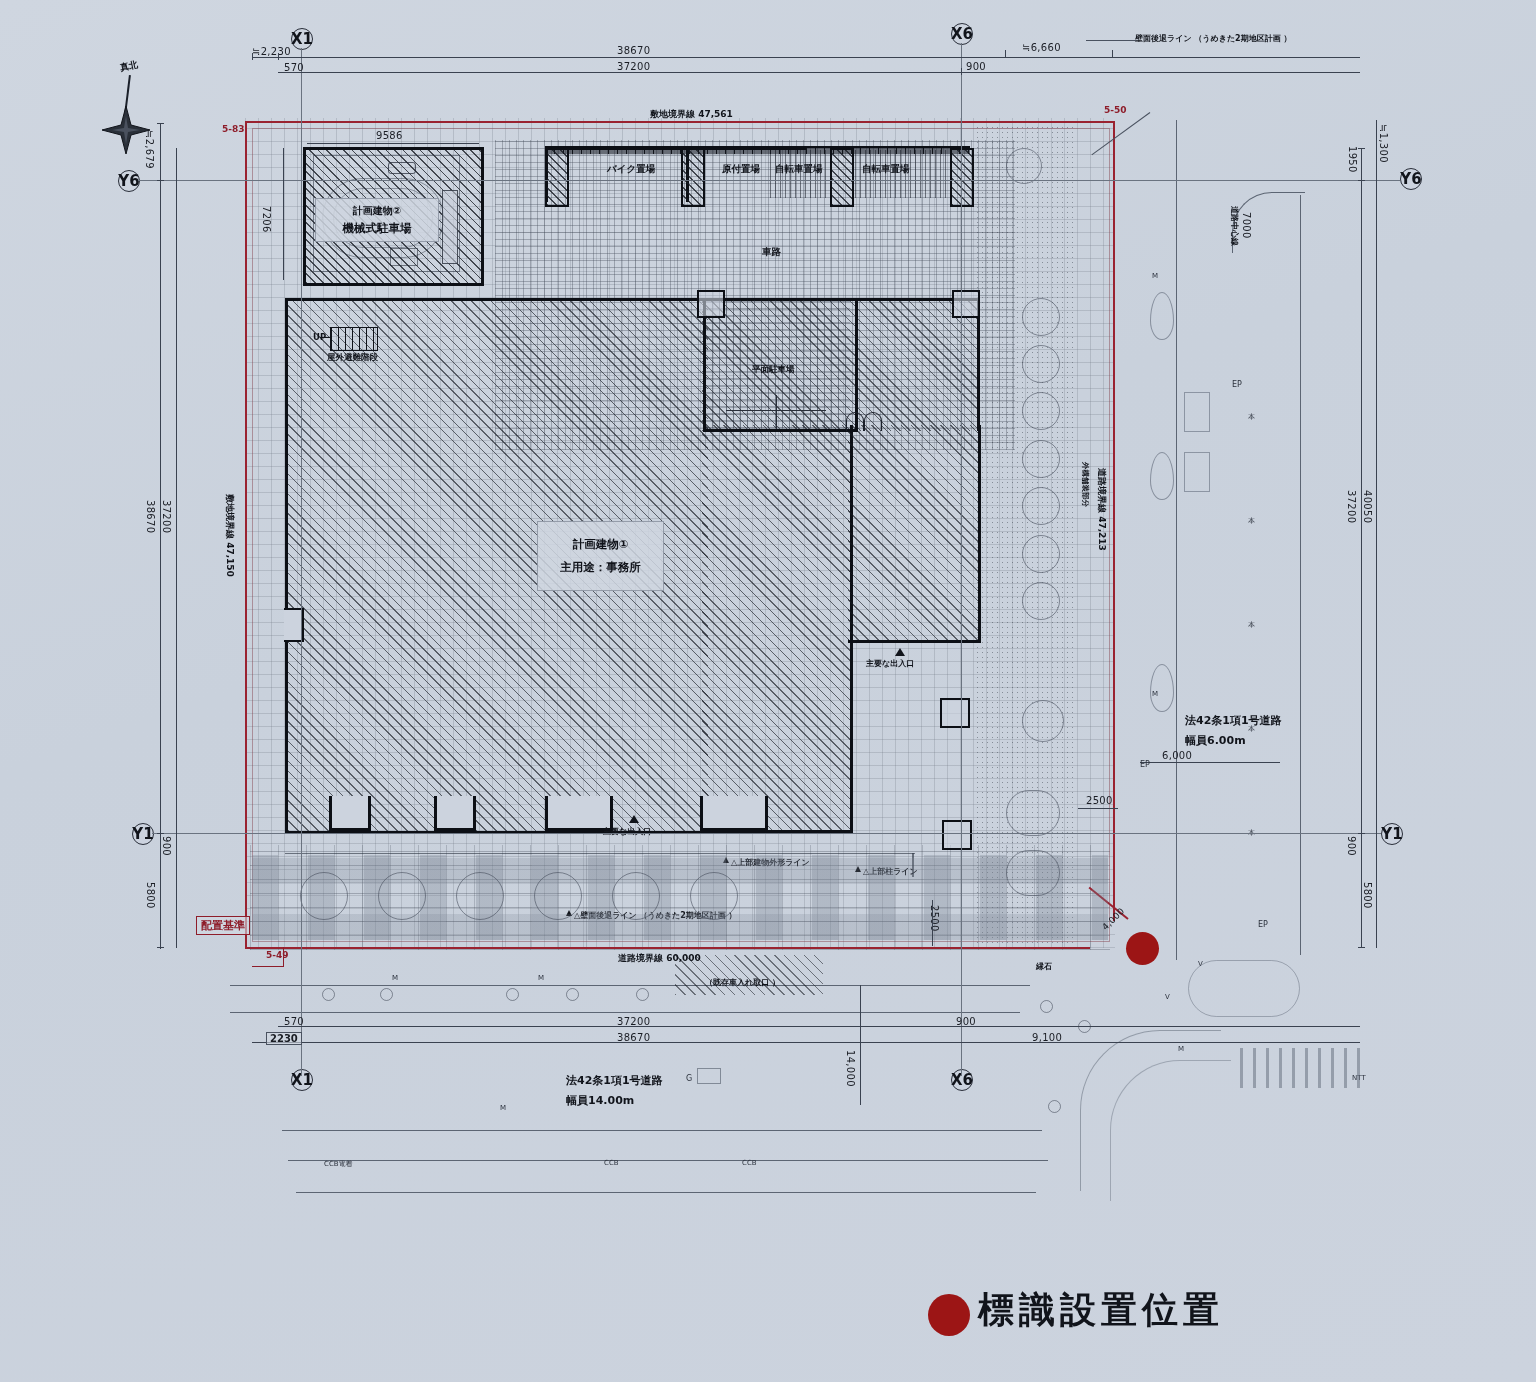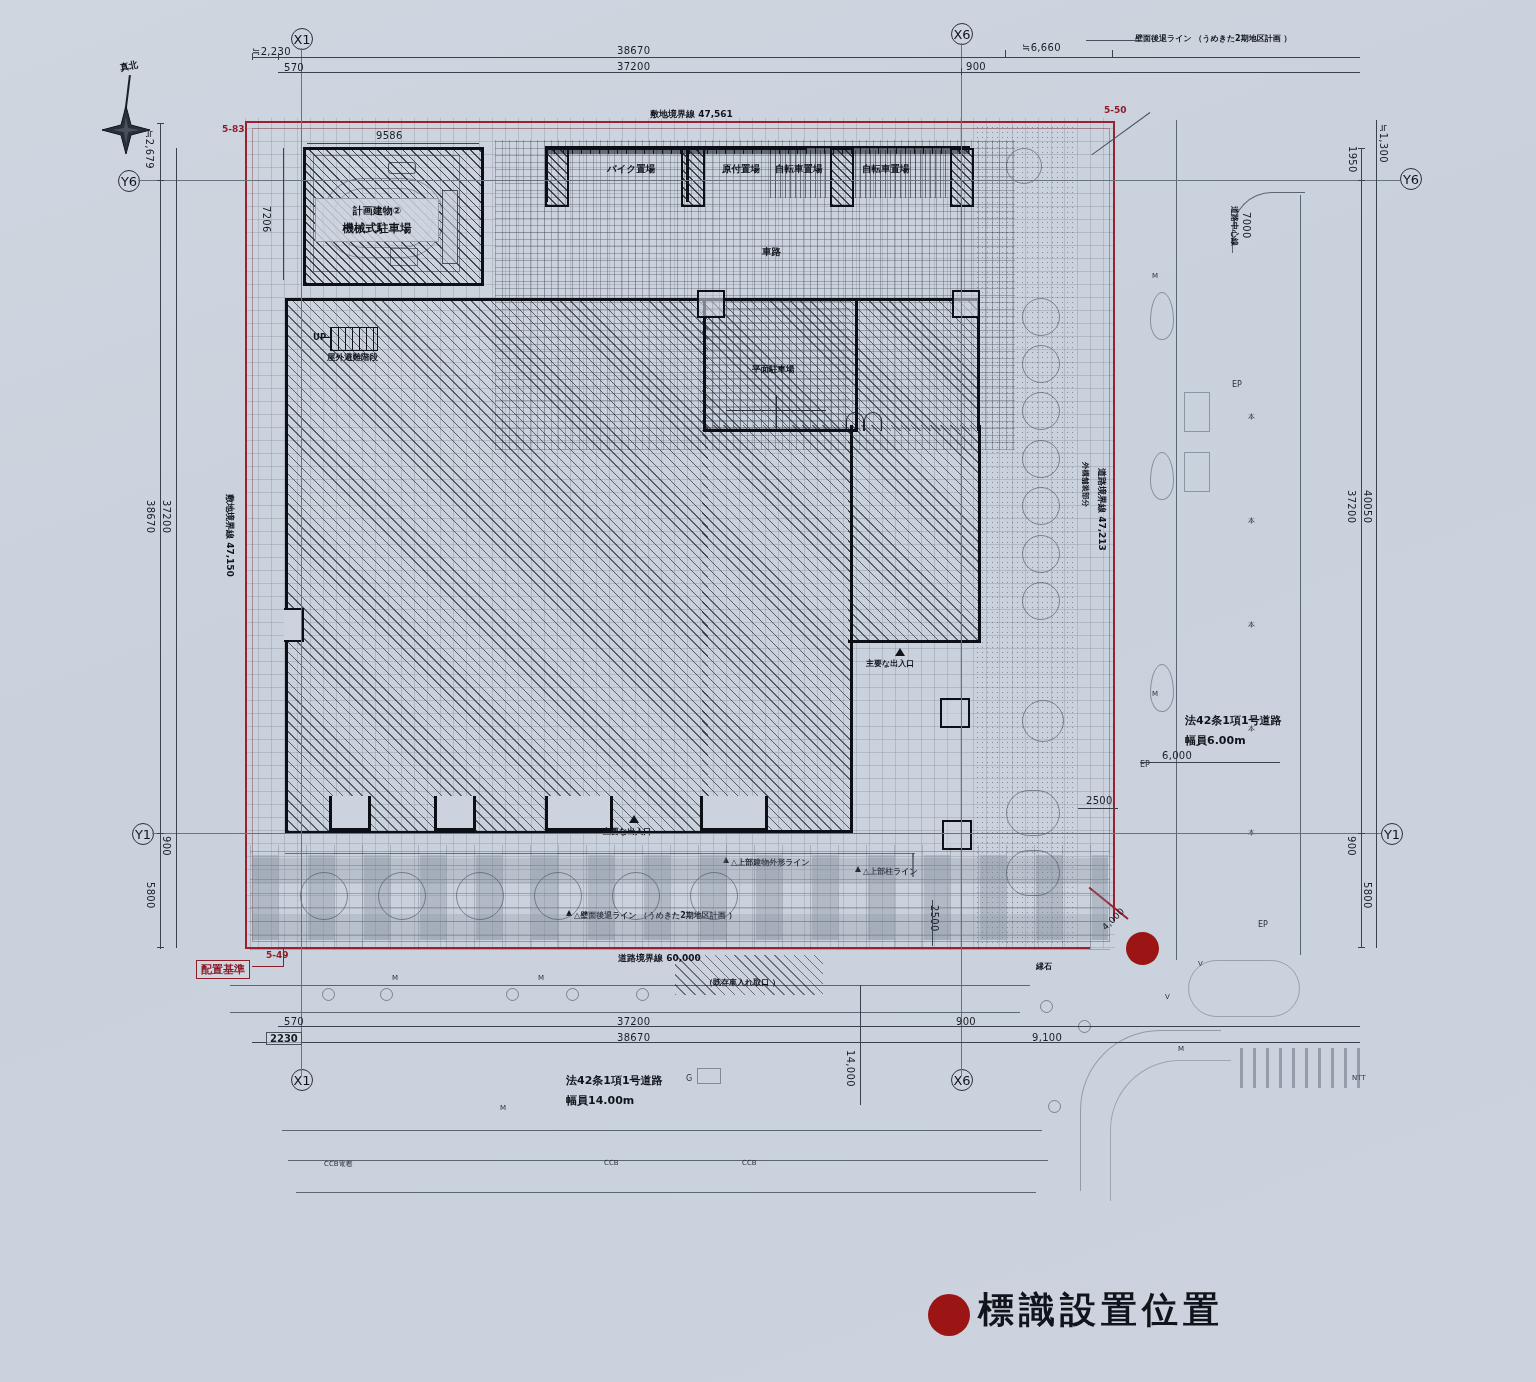--- a/index.html
+++ b/index.html
@@ -10,21 +10,21 @@
   .dimtxt{position:absolute;color:#1a1d24;font-size:10px;white-space:nowrap;letter-spacing:.3px;}
   .vtxt{transform-origin:0 0;}
   
   .hatch45{background-image:repeating-linear-gradient(45deg,rgba(20,24,32,.62) 0 1px,rgba(0,0,0,0) 1px 7px);}
   .hatch45b{background-image:repeating-linear-gradient(45deg,rgba(20,24,32,.75) 0 1.2px,rgba(0,0,0,0) 1.2px 6px);}
   .grid-fine{background-image:repeating-linear-gradient(0deg,rgba(40,48,62,.35) 0 1px,rgba(0,0,0,0) 1px 7px),repeating-linear-gradient(90deg,rgba(40,48,62,.35) 0 1px,rgba(0,0,0,0) 1px 7px);}
   .grid-coarse{background-image:repeating-linear-gradient(0deg,rgba(40,48,62,.30) 0 1px,rgba(0,0,0,0) 1px 13px),repeating-linear-gradient(90deg,rgba(40,48,62,.30) 0 1px,rgba(0,0,0,0) 1px 13px);}
   .pave-brick{background-image:repeating-linear-gradient(0deg,rgba(45,52,66,.30) 0 1px,rgba(0,0,0,0) 1px 14px),repeating-linear-gradient(90deg,rgba(45,52,66,.22) 0 1px,rgba(0,0,0,0) 1px 28px);}
   .dots{background-image:radial-gradient(rgba(35,42,55,.45) 0.7px,rgba(0,0,0,0) 0.9px);background-size:5px 5px;}
   .vstripe{background-image:repeating-linear-gradient(90deg,rgba(25,30,40,.55) 0 1px,rgba(0,0,0,0) 1px 5px);}
-  .gridcirc{position:absolute;border:1.2px solid #2a2f3a;border-radius:50%;width:20px;height:20px;color:#11141b;font-size:13px;font-weight:400;display:flex;align-items:center;justify-content:center;background:rgba(205,212,223,.85);}
+  .gridcirc{position:absolute;border:1.2px solid #2a2f3a;border-radius:50%;width:20px;height:20px;color:#11141b;font-size:15px;font-weight:700;display:flex;align-items:center;justify-content:center;background:rgba(205,212,223,.85);}
   .bldg-outline{position:absolute;border:3px solid #0c0f15;}
   .lbl-box{position:absolute;background:rgba(206,213,224,.86);border:1px solid rgba(90,100,115,.5);display:flex;flex-direction:column;align-items:center;justify-content:center;}
   .lbl-box span{color:#10131a;font-weight:700;white-space:nowrap;}
   .titlebox{position:absolute;border:3px solid #0b0e14;display:flex;align-items:center;justify-content:center;}
   .titlebox span{font-size:34px;font-weight:700;letter-spacing:7px;color:#0b0e14;}
   .reddot{position:absolute;border-radius:50%;background:#9c1515;}
   .watermark{position:absolute;color:rgba(255,255,255,.82);font-size:52px;font-weight:400;letter-spacing:1px;white-space:nowrap;}
   .tri{position:absolute;width:0;height:0;border-left:5px solid transparent;border-right:5px solid transparent;border-bottom:8px solid #11141b;}
   .tri-s{position:absolute;width:0;height:0;border-left:3.5px solid transparent;border-right:3.5px solid transparent;border-bottom:6px solid #11141b;}
   .redbox{position:absolute;border:1.4px solid #8e1d2a;color:#8e1d2a;font-size:11px;font-weight:700;padding:1px 4px;background:rgba(210,216,226,.6);}
@@ -104,20 +104,24 @@
   <div class="abs" style="left:942px;top:820px;width:26px;height:26px;border:2.5px solid #0c0f15;background:rgba(205,212,223,.6);"></div>
 
   <div class="abs" style="left:846px;top:412px;width:16px;height:18px;border:1.5px solid #1a1f29;border-bottom:none;border-radius:10px 10px 0 0;"></div>
   <div class="abs" style="left:864px;top:412px;width:16px;height:18px;border:1.5px solid #1a1f29;border-bottom:none;border-radius:10px 10px 0 0;"></div>
 
   <div class="abs" style="left:330px;top:327px;width:46px;height:22px;border:1.3px solid #11141b;background-image:repeating-linear-gradient(90deg,#11141b 0 1px,rgba(0,0,0,0) 1px 7px);"></div>
   <span class="txt" style="left:313px;top:332px;font-size:8.5px;">UP</span>
   <span class="txt" style="left:327px;top:352px;font-size:8.5px;">屋外避難階段</span>
   <div class="abs" style="left:320px;top:337px;width:10px;height:1px;background:#11141b;"></div>
 
+  <div class="lbl-box" style="left:537px;top:521px;width:125px;height:68px;">
+    <span style="font-size:11.5px;">計画建物①</span>
+    <span style="font-size:11.5px;margin-top:8px;">主用途：事務所</span>
+  </div>
 
   <div class="abs" style="left:329px;top:796px;width:36px;height:32px;background:#ccd3de;border:3px solid #0c0f15;border-top:none;"></div>
   <div class="abs" style="left:434px;top:796px;width:36px;height:32px;background:#ccd3de;border:3px solid #0c0f15;border-top:none;"></div>
   <div class="abs" style="left:545px;top:796px;width:62px;height:32px;background:#ccd3de;border:3px solid #0c0f15;border-top:none;"></div>
   <div class="abs" style="left:700px;top:796px;width:62px;height:32px;background:#ccd3de;border:3px solid #0c0f15;border-top:none;"></div>
 
   <div class="abs" style="left:284px;top:608px;width:18px;height:30px;background:#ccd3de;border:2.5px solid #0c0f15;border-left:none;"></div>
 
   <div class="tri" style="left:895px;top:648px;"></div>
   <span class="txt" style="left:866px;top:658px;font-size:8px;">主要な出入口</span>
@@ -236,21 +240,21 @@
   <span class="txt" style="left:618px;top:952px;font-size:9px;">道路境界線 60,000</span>
   <span class="txt vtxt" style="left:1090px;top:462px;transform:rotate(90deg);font-size:7.5px;">外構舗装部分</span>
 
   <span class="txt" style="left:1135px;top:33px;font-size:8px;">壁面後退ライン （うめきた2期地区計画 ）</span>
   <div class="abs" style="left:1078px;top:112px;width:72px;height:1px;background:#4a5260;transform:rotate(-36deg);transform-origin:100% 50%;"></div>
   <div class="abs" style="left:1086px;top:40px;width:50px;height:1px;background:#4a5260;"></div>
 
   <span class="redtxt" style="left:222px;top:124px;">5-83</span>
   <span class="redtxt" style="left:1104px;top:105px;">5-50</span>
   <span class="redtxt" style="left:266px;top:950px;">5-49</span>
-  <div class="redbox" style="left:196px;top:960px;"><span>配置基準</span></div>
+  <div class="redbox" style="left:196px;top:916px;"><span>配置基準</span></div>
   <div class="abs" style="left:252px;top:966px;width:32px;height:1px;background:#8e1d2a;"></div>
   <div class="abs" style="left:283px;top:947px;width:1px;height:20px;background:#8e1d2a;"></div>
 
   <span class="txt" style="left:120px;top:60px;font-size:9px;transform:rotate(-12deg);">真北</span>
   <div class="abs" style="left:126px;top:75px;width:1.5px;height:48px;background:#1a1f29;transform:rotate(7deg);"></div>
   <svg class="abs" style="left:98px;top:102px;" width="56" height="56" viewBox="0 0 56 56">
     <polygon points="28,4 33,23 52,28 33,33 28,52 23,33 4,28 23,23" fill="#2a3039" stroke="#11141b" stroke-width="1"></polygon>
     <polygon points="28,14 30,26 42,28 30,30 28,42 26,30 14,28 26,26" fill="#4a515e"></polygon>
   </svg>
 

